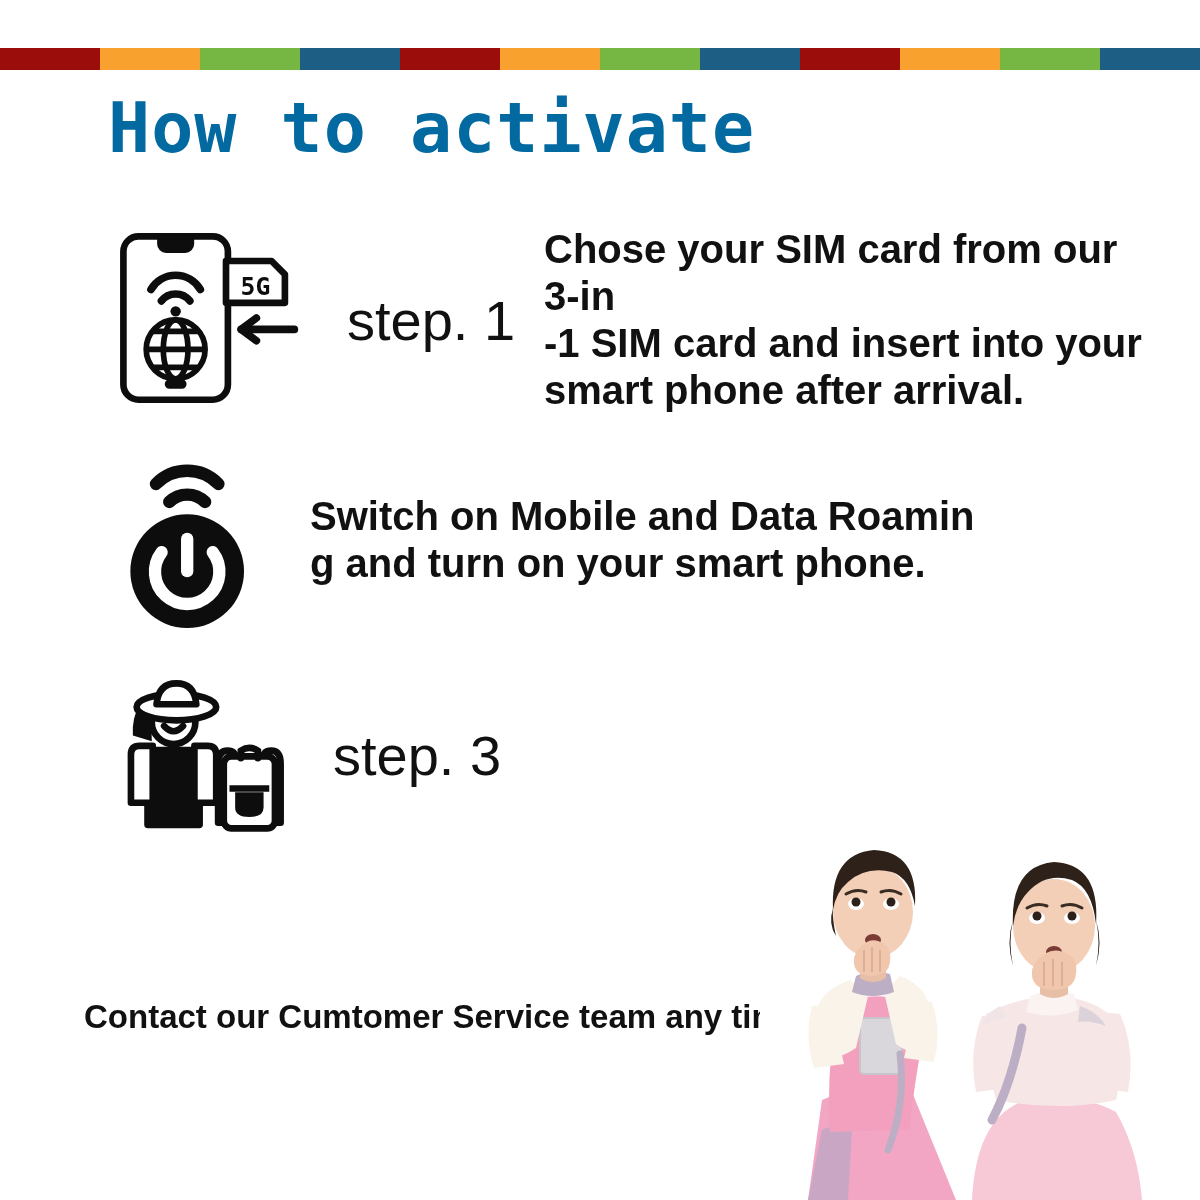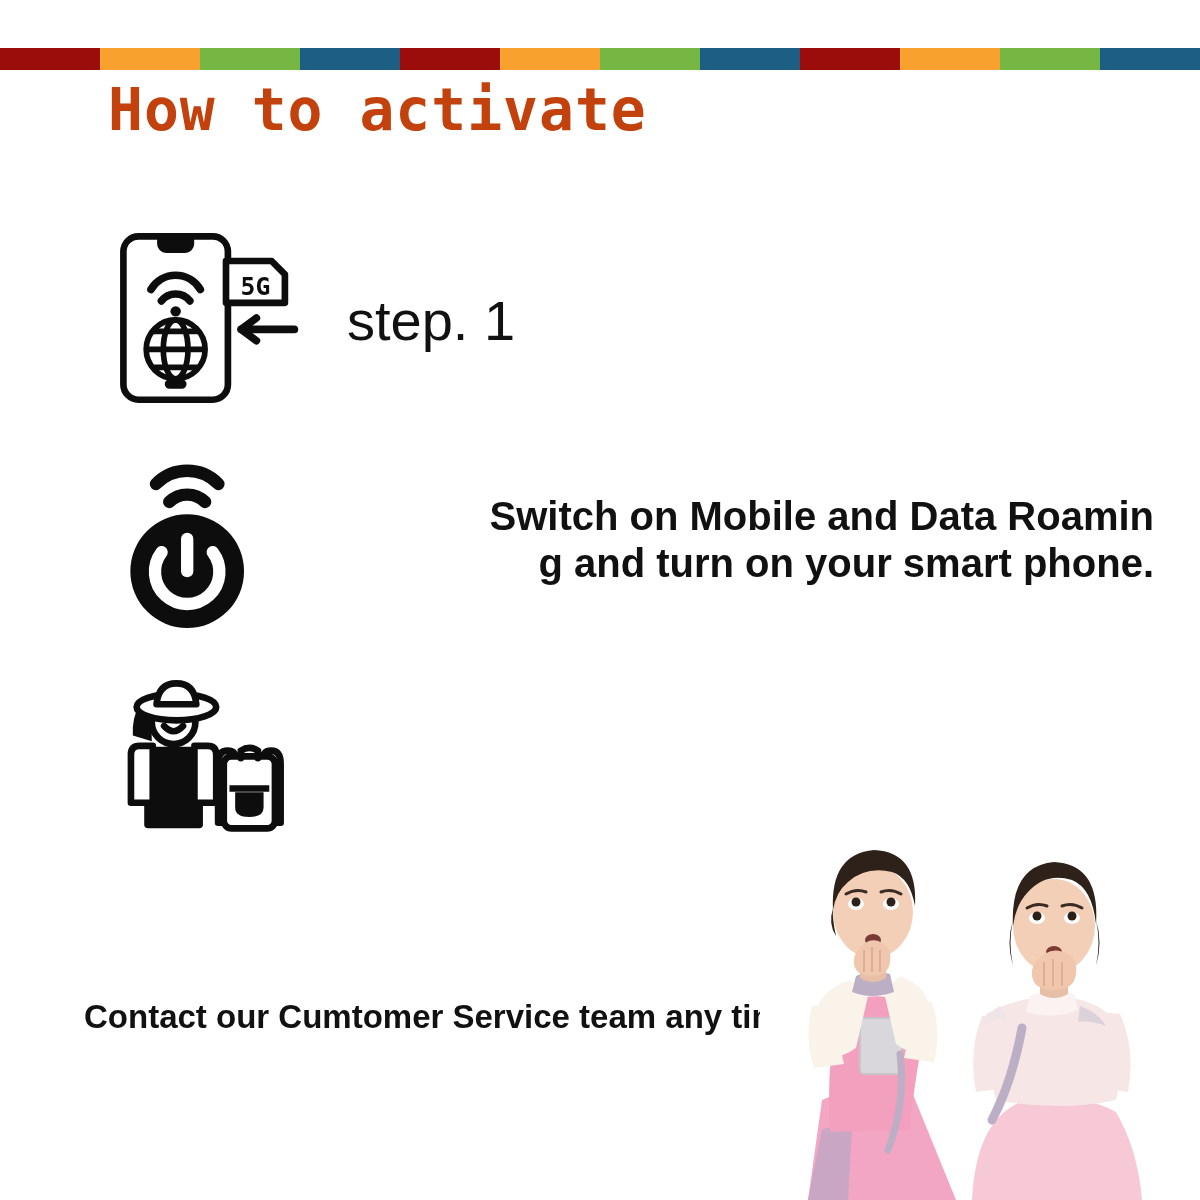--- a/index.html
+++ b/index.html
@@ -25,28 +25,28 @@
     display: flex;
   }
   #color-bar .seg {
     height: 100%;
     flex: 0 0 100px;
   }
 
   
   #page-title {
     position: absolute;
-    top: 80px;
+    top: 92px;
     left: 108px;
     font-family: "DejaVu Sans Mono", "Liberation Mono", monospace;
     font-weight: bold;
-    font-size: 58px;
+    font-size: 70px;
     line-height: 1.05;
     letter-spacing: 1px;
-    color: #c2410c;
+    color: #0369a1;
     white-space: pre;
   }
 
   
   #steps {
     position: absolute;
     top: 215px;
     left: 0;
     width: 1200px;
   }
@@ -81,21 +81,21 @@
     flex: 1 1 auto;
     font-family: "Liberation Sans", sans-serif;
     font-weight: 600;
     font-size: 40px;
     line-height: 1.18;
     color: #111111;
     white-space: pre-line;
     padding-right: 46px;
   }
   #step-text-1 { padding-left: 8px; }
-  #step-text-2 { padding-left: 8px; text-align: right; }
+  #step-text-2 { padding-left: 8px; }
   #step-text-3 { padding-left: 16px; }
 
   
   #step-label-1 { padding-left: 24px; }
   #step-label-2 { padding-left: 0px; }
   #step-label-3 { padding-left: 10px; }
 
   
   #contact-line {
     position: absolute;
@@ -172,20 +172,23 @@
           <text x="151" y="76" font-family="'DejaVu Sans Mono', monospace" font-size="26" font-weight="bold" text-anchor="middle" fill="#0D0D0D">5G</text>
 
           <g stroke="#0D0D0D" stroke-width="8" stroke-linecap="round" stroke-linejoin="round" fill="none">
             <line x1="192" y1="112" x2="136" y2="112"></line>
             <polyline points="152,100 136,112 152,124"></polyline>
           </g>
         </svg>
       </span>
     </div>
     <div class="step-label" id="step-label-1">step. 1</div>
+    <div class="step-text" id="step-text-1">Chose your SIM card from our  3-in
+-1 SIM card and insert into your
+ smart phone after arrival.</div>
   </div>
 
   <div class="step-row" id="step-row-2">
     <div class="step-icon">
       <span>
         <svg width="175" height="180" viewBox="0 0 180 190" aria-hidden="true">
 
           <g fill="none" stroke="#0D0D0D" stroke-width="13" stroke-linecap="round">
             <path d="M44 38 a46 46 0 0 1 66 0"></path>
             <path d="M58 57 a27 27 0 0 1 38 0"></path>
@@ -237,20 +240,21 @@
             <rect x="118" y="88" width="54" height="76" rx="8"></rect>
           </g>
           <g fill="none" stroke="#0D0D0D" stroke-width="7" stroke-linejoin="round">
             <line x1="124" y1="122" x2="166" y2="122"></line>
           </g>
           <path d="M130 126 h30 v16 q0 10 -15 10 q-15 0 -15 -10 z" fill="#0D0D0D"></path>
           <path d="M136 90 v-8 q9 -6 18 0 v8" fill="none" stroke="#0D0D0D" stroke-width="7" stroke-linecap="round"></path>
         </svg>
       </span>
     </div>
+    <div class="step-label" id="step-label-3">step. 3</div>
   </div>
 
 </div>
 
 <div id="contact-line">Contact our Cumtomer Service team any time!!</div>
 
 <div id="children-photo">
   <svg width="440" height="400" viewBox="0 0 440 400" aria-hidden="true">
     <rect x="0" y="0" width="440" height="400" fill="#FFFFFF"></rect>
 

